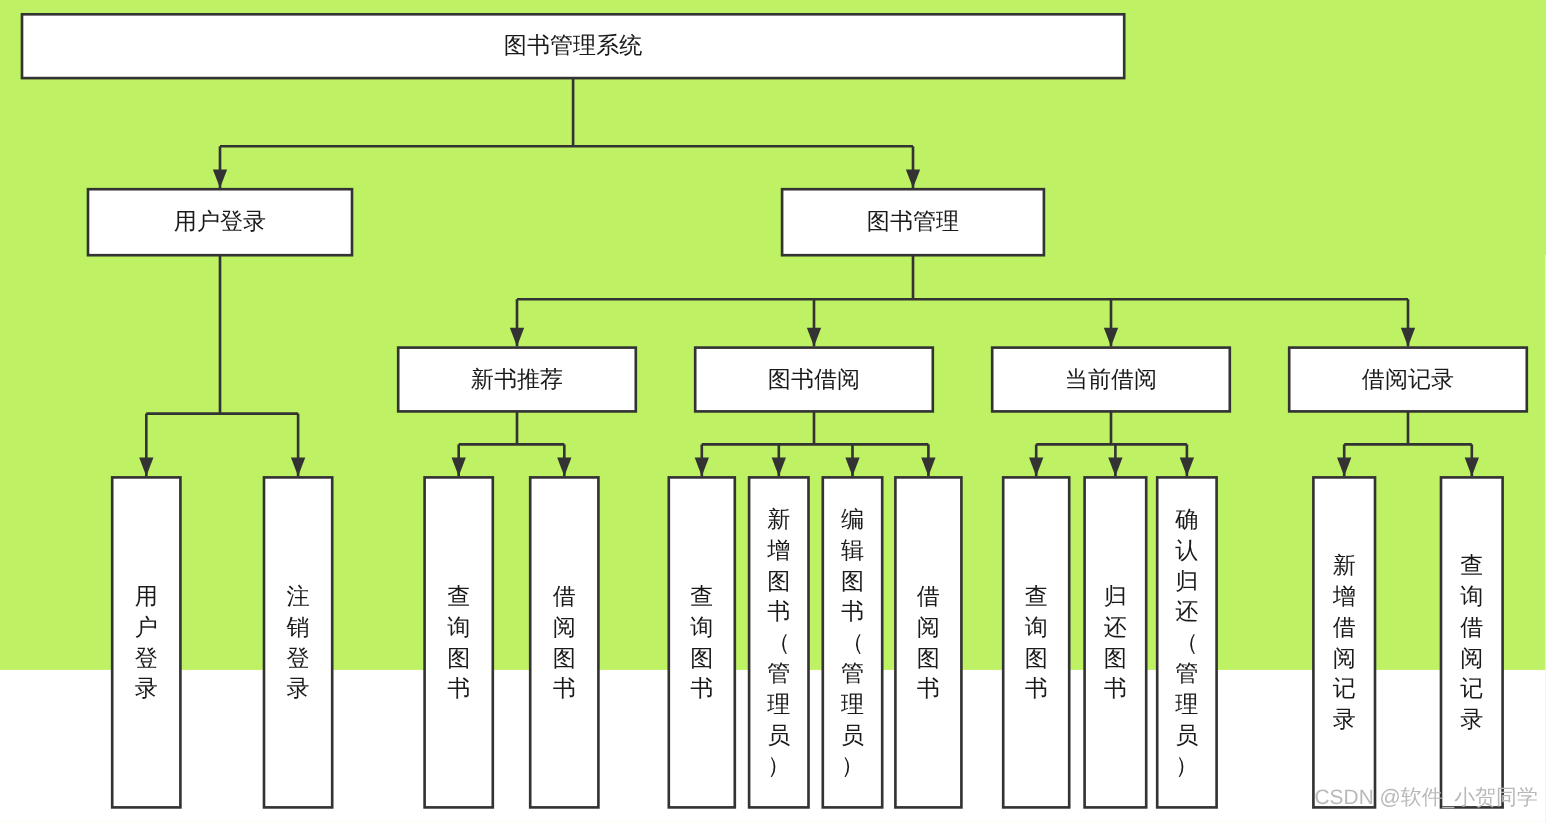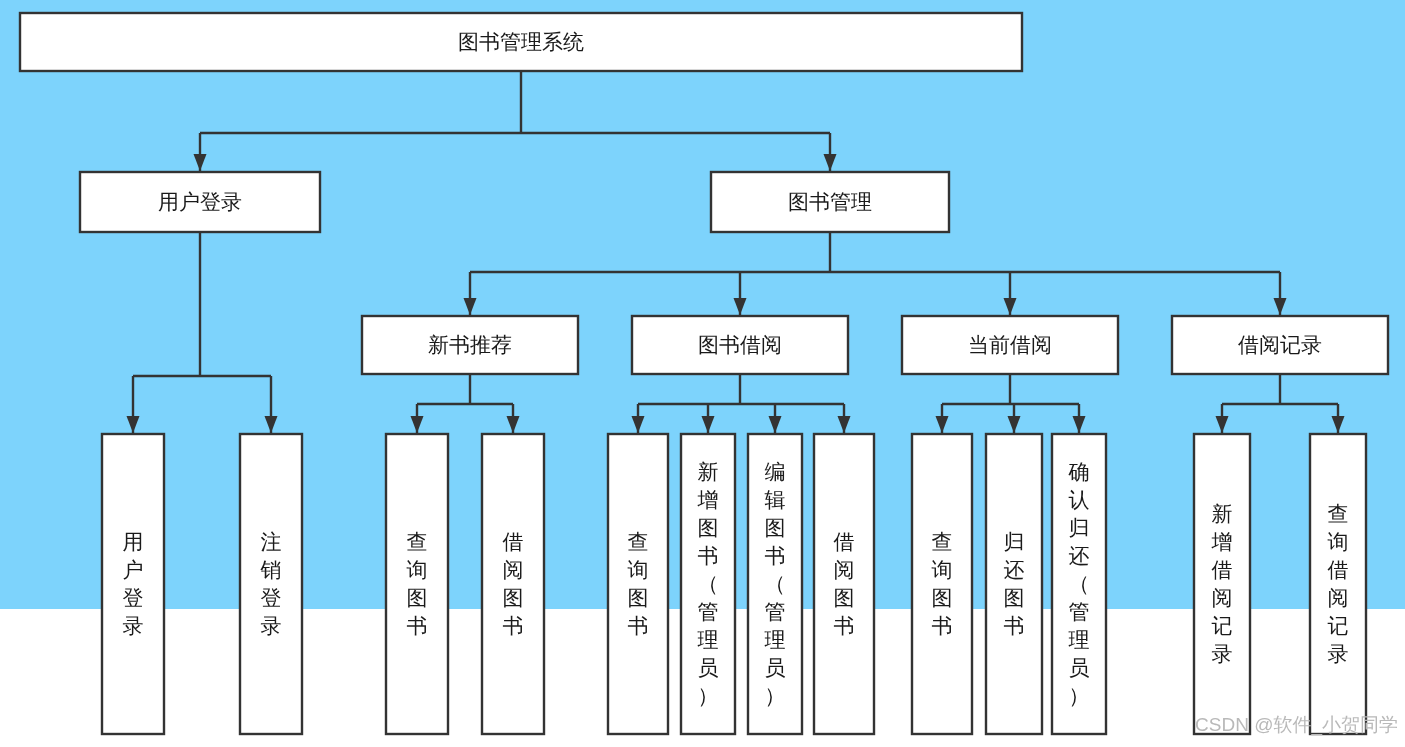--- a/index.html
+++ b/index.html
@@ -10,21 +10,21 @@
   body {
     width: 1405px;
     height: 747px;
     font-family: "Liberation Sans", "DejaVu Sans", sans-serif;
     overflow: hidden;
   }
   #diagram-root {
     position: relative;
     width: 1405px;
     height: 609px;
-    background: #7dd3fc;
+    background: #bef264;
   }
   svg#tree-svg {
     position: absolute;
     left: 0;
     top: 0;
     width: 1405px;
     height: 747px;
     display: block;
   }
   .node-box {

